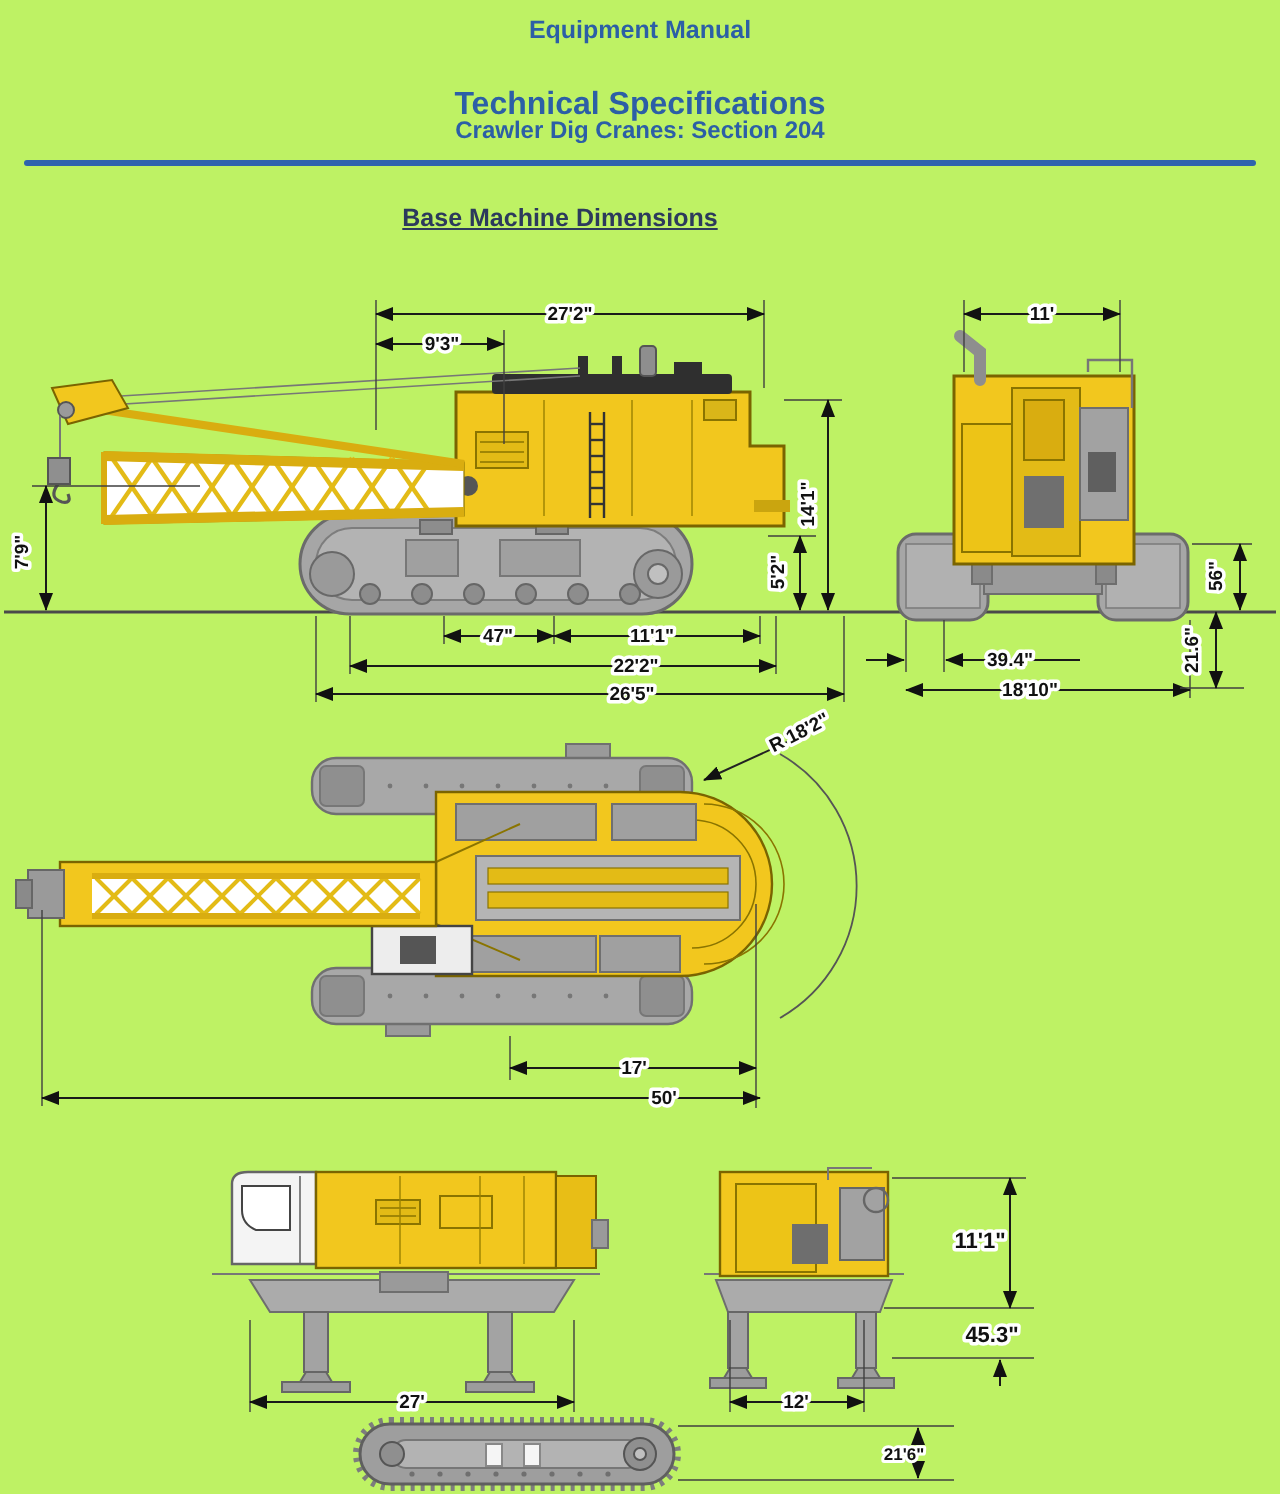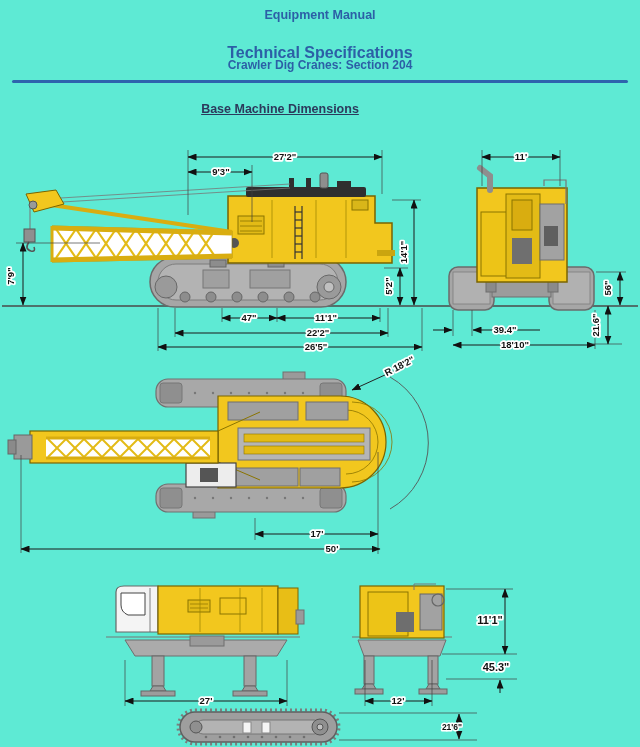--- a/index.html
+++ b/index.html
@@ -1,16 +1,16 @@
 <!DOCTYPE html>
 <html><head>
 <meta charset="utf-8">
 <style>
   html,body{margin:0;padding:0;background:#fff;}
-  .page{position:relative;width:640px;height:747px;background:#5eead4;overflow:hidden;
+  .page{position:relative;width:640px;height:747px;background:#bef264;overflow:hidden;
         font-family:"Liberation Sans",sans-serif;}
   .hdr{position:absolute;left:0;width:640px;text-align:center;font-weight:bold;color:#2c5fa6;}
   .hdr1{top:8px;font-size:12.5px;}
   .hdr2{top:58px;font-size:12px;}
   .hdr3{top:44px;font-size:16px;}
   .rule{position:absolute;top:80px;left:12px;width:616px;height:3px;background:#2e64ad;border-radius:2px;}
   .sect{position:absolute;top:102px;left:0;width:560px;text-align:center;font-weight:bold;
         font-size:12.5px;color:#2c3a5c;text-decoration:underline;}
   svg{position:absolute;top:0;left:0;}
   .dim{stroke:#1a1a1a;stroke-width:1;}

